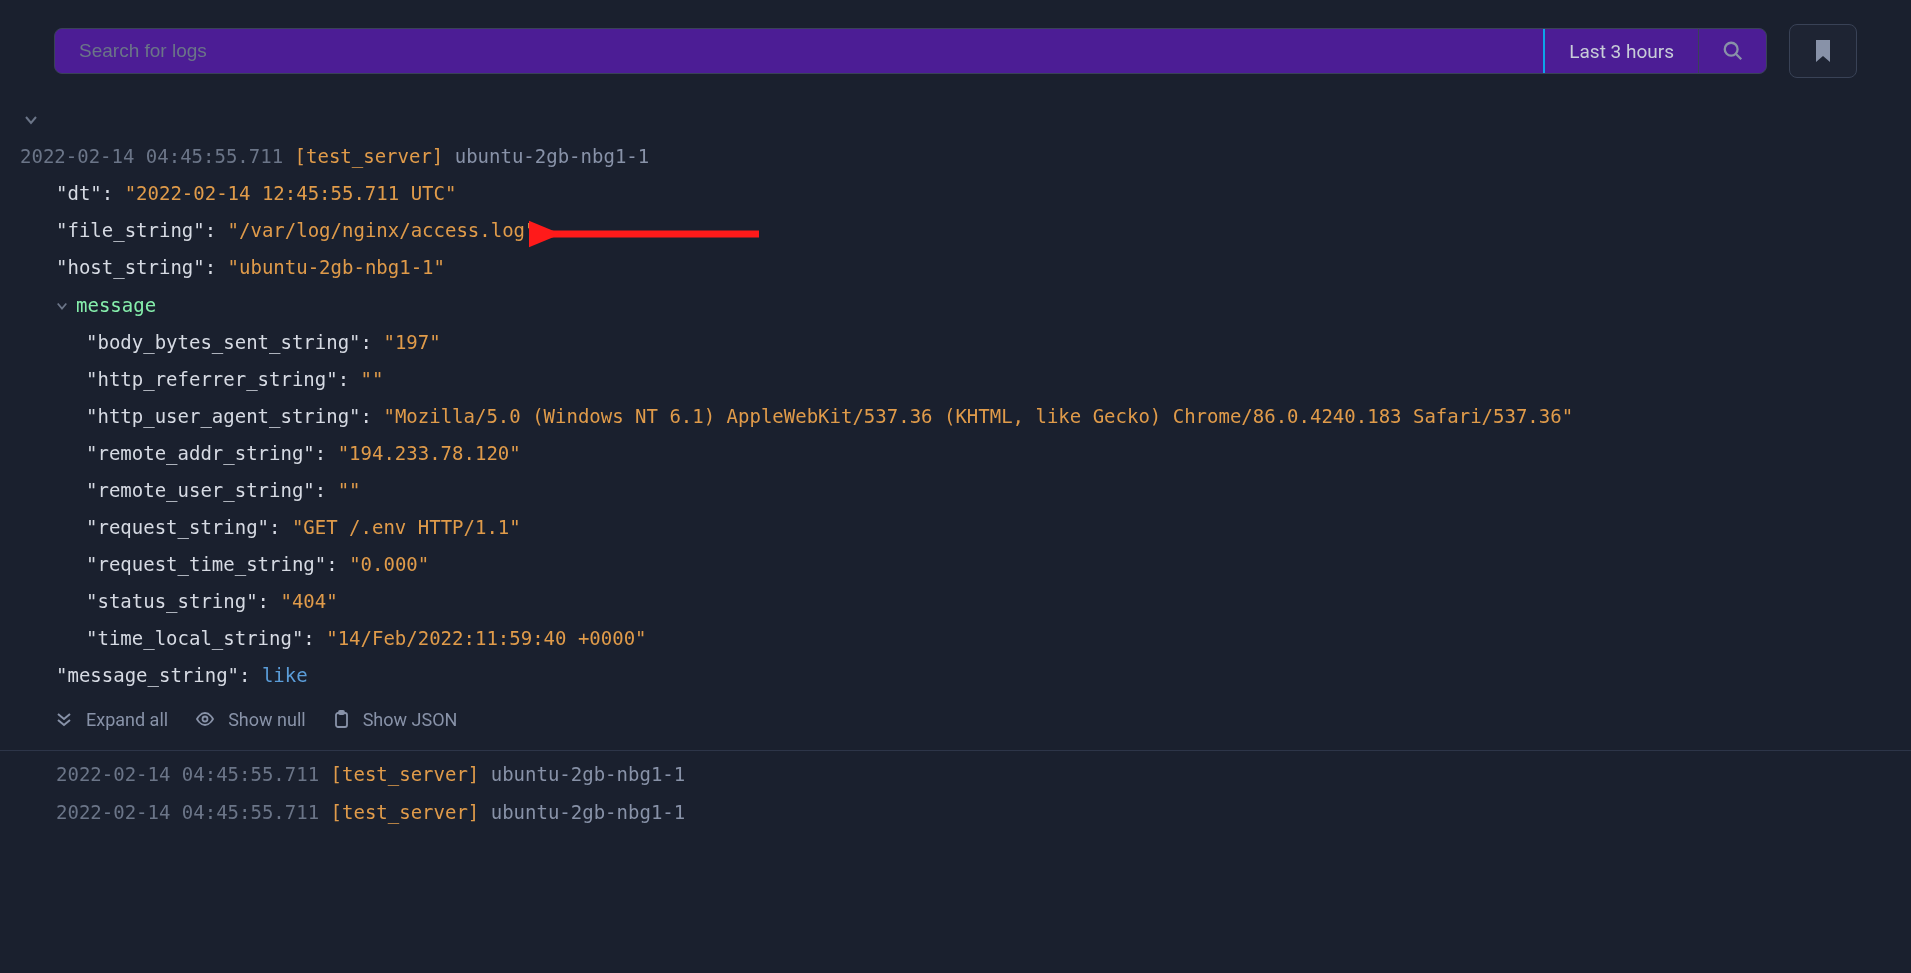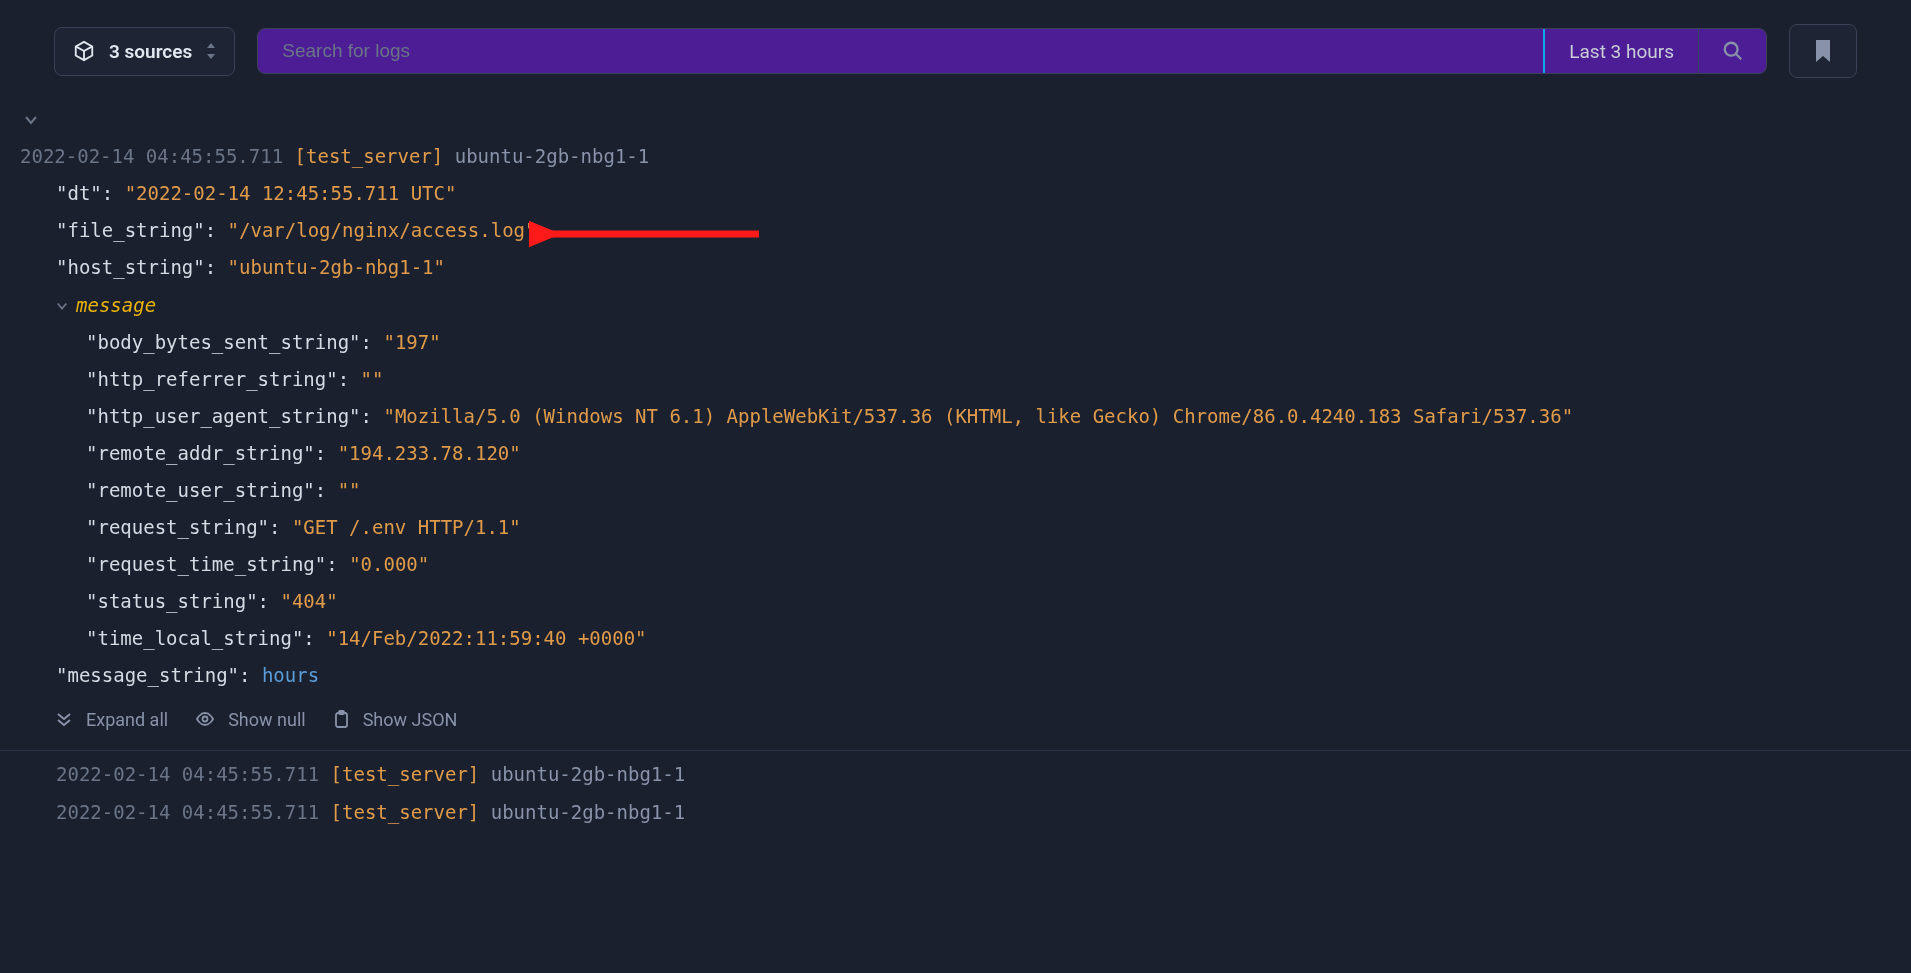--- a/index.html
+++ b/index.html
@@ -132,23 +132,22 @@
   position: relative;
 }
 .field-row { white-space: nowrap; }
 .key { color: #d6dae3; }
 .val-str { color: #e09b4a; }
 .val-null { color: #5b9dd9; }
 .msg-toggle {
   display: inline-flex;
   align-items: center;
   gap: 8px;
-  color: #eab308;
-  cursor: pointer;
-  font-style: italic;
+  color: #86efac;
+  cursor: pointer;
 }
 .nested { padding-left: 30px; }
 .arrow-annot {
   position: absolute;
   left: 529px;
   top: 44px;
   pointer-events: none;
 }
 .actions-row {
   display: flex;
@@ -168,36 +167,20 @@
   height: 1px;
   background: #2d3548;
   margin: 6px 0 4px 0;
 }
 svg { display: block; }
 </style>
 </head>
 <body>
 
 <div class="topbar">
-  <div class="sources-btn">
-    <span class="cube-icon">
-      <svg width="22" height="22" viewBox="0 0 24 24" fill="none" stroke="#e2e8f0" stroke-width="2">
-        <path d="M12 2 L21 7 L21 17 L12 22 L3 17 L3 7 Z"></path>
-        <path d="M3 7 L12 12 L21 7"></path>
-        <path d="M12 12 L12 22"></path>
-      </svg>
-    </span>
-    <span>3 sources</span>
-    <span class="updown">
-      <svg width="10" height="16" viewBox="0 0 10 16" fill="#6b7588">
-        <path d="M5 0 L9 5 L1 5 Z"></path>
-        <path d="M5 16 L1 11 L9 11 Z"></path>
-      </svg>
-    </span>
-  </div>
 
   <div class="search-wrap">
     <input class="search-input" placeholder="Search for logs" style="">
     <div class="time-range">Last 3 hours</div>
     <div class="search-icon-btn">
       <svg width="22" height="22" viewBox="0 0 24 24" fill="none" stroke="#8892a8" stroke-width="2.5">
         <circle cx="10" cy="10" r="7"></circle>
         <line x1="21" y1="21" x2="15" y2="15"></line>
       </svg>
     </div>
@@ -292,21 +275,21 @@
         <span class="val-str">"404"</span>
       </div>
       <div class="field-row">
         <span class="key">"time_local_string":</span>
         <span class="val-str">"14/Feb/2022:11:59:40 +0000"</span>
       </div>
     </div>
 
     <div class="field-row">
       <span class="key">"message_string":</span>
-      <span class="val-null">hours</span>
+      <span class="val-null">like</span>
     </div>
   </div>
 
   <div class="actions-row">
     <div class="action-item">
       <svg width="16" height="16" viewBox="0 0 16 16" fill="none" stroke="#8892a8" stroke-width="2">
         <path d="M2 3 L8 8 L14 3"></path>
           <path d="M2 9 L8 14 L14 9"></path>
       </svg>
       <span>Expand all</span>

